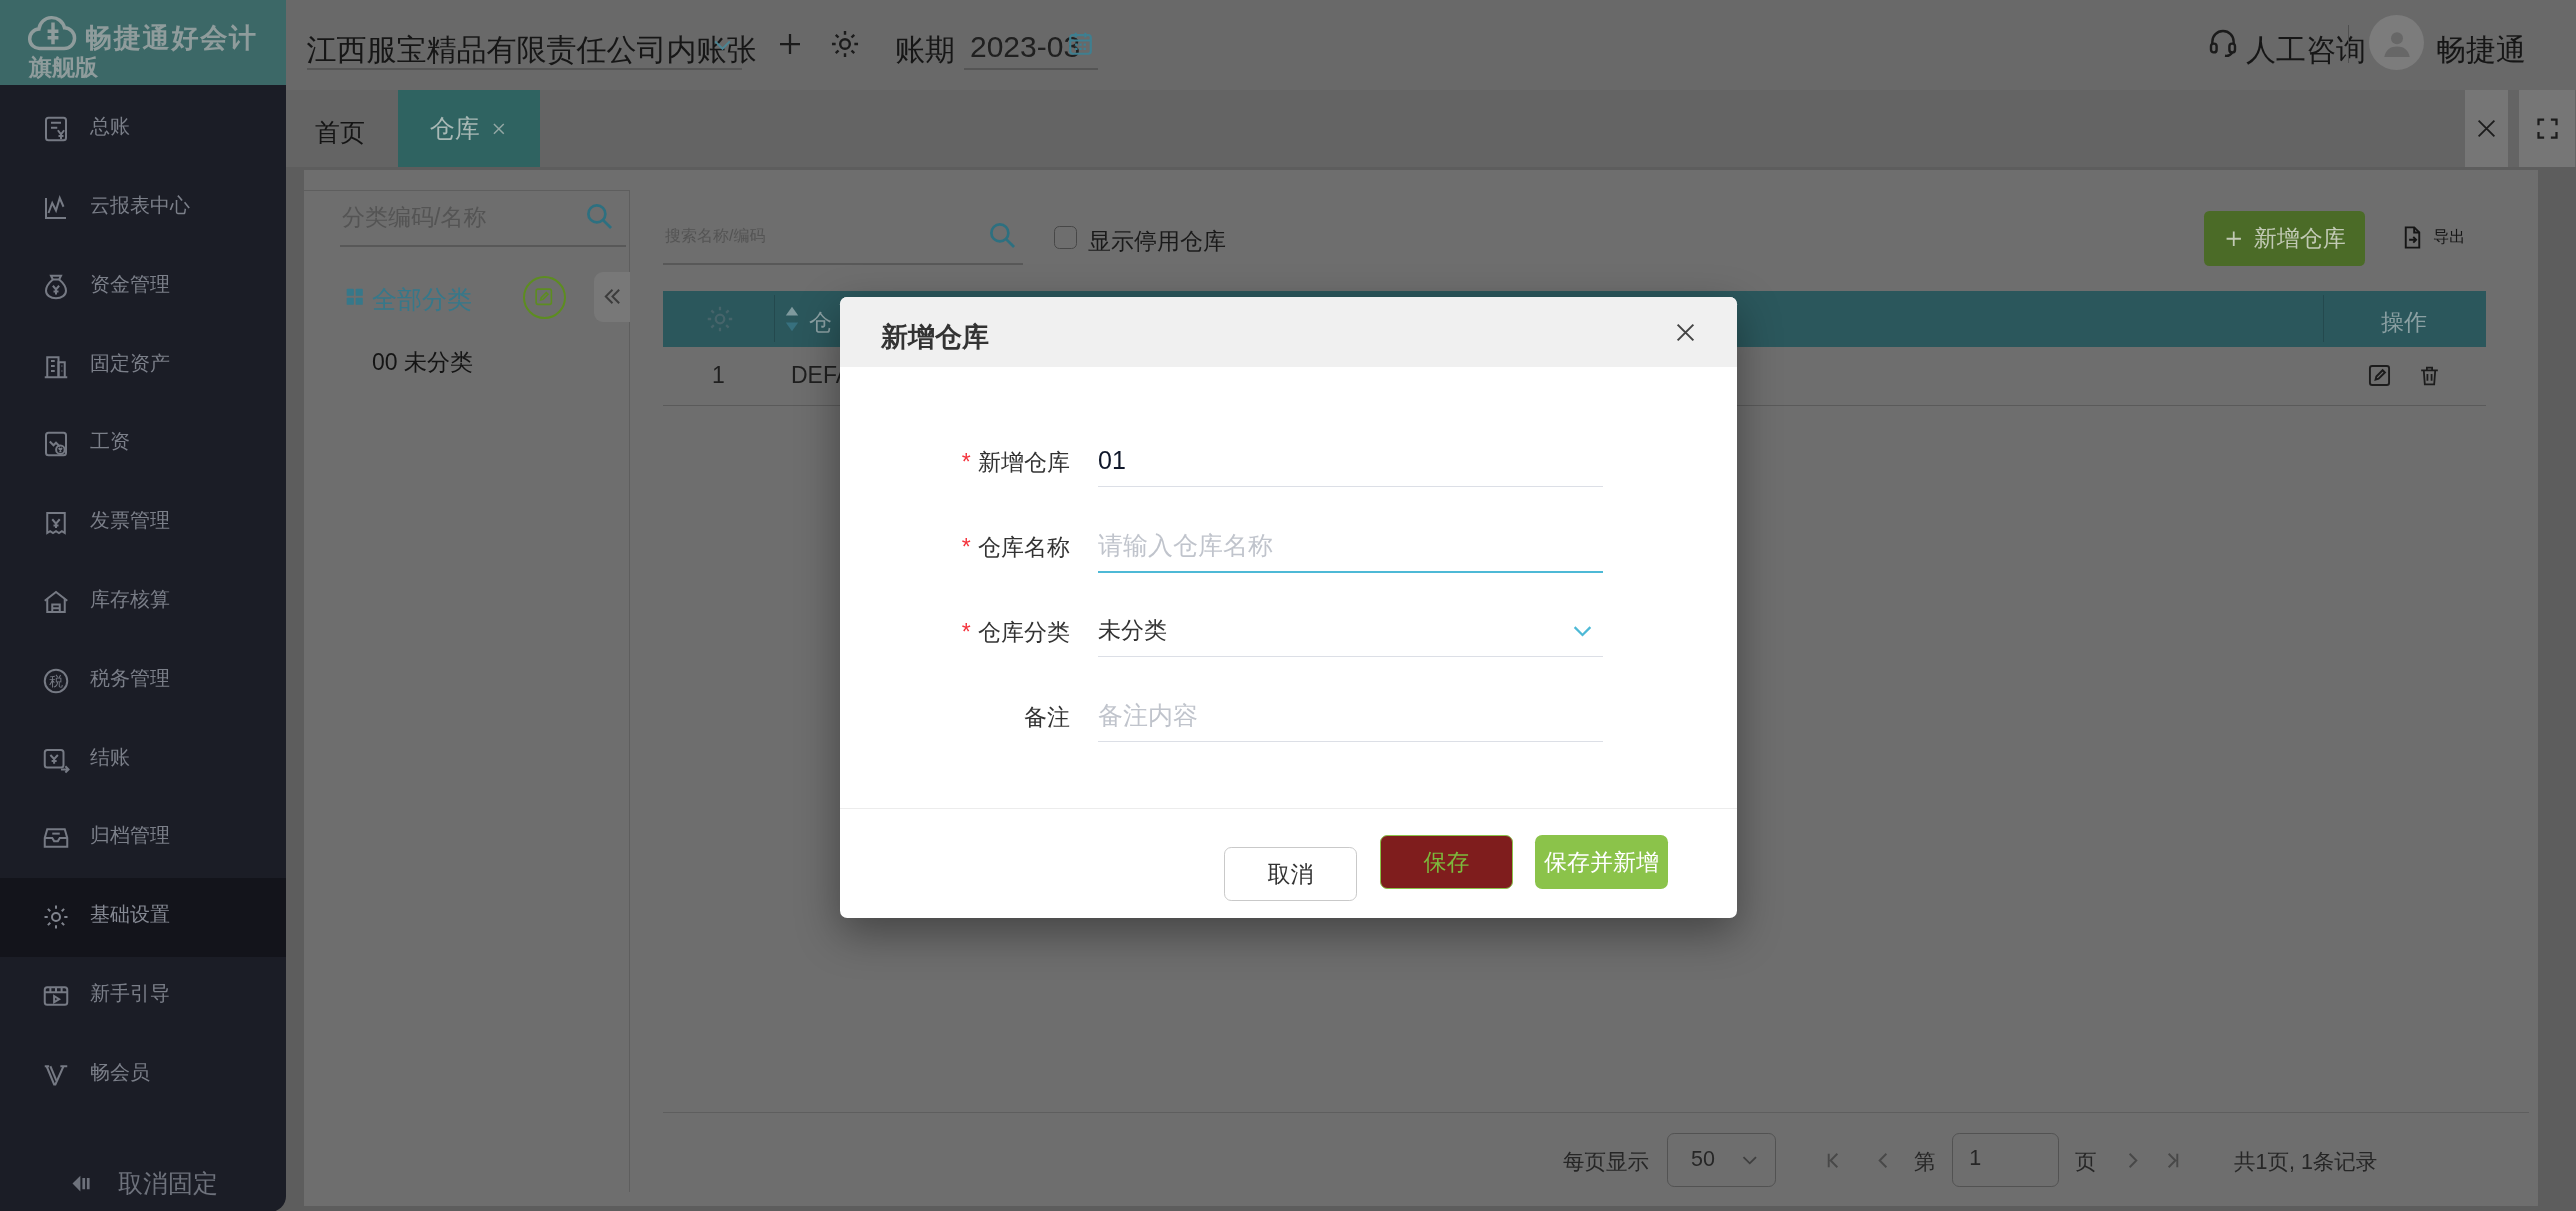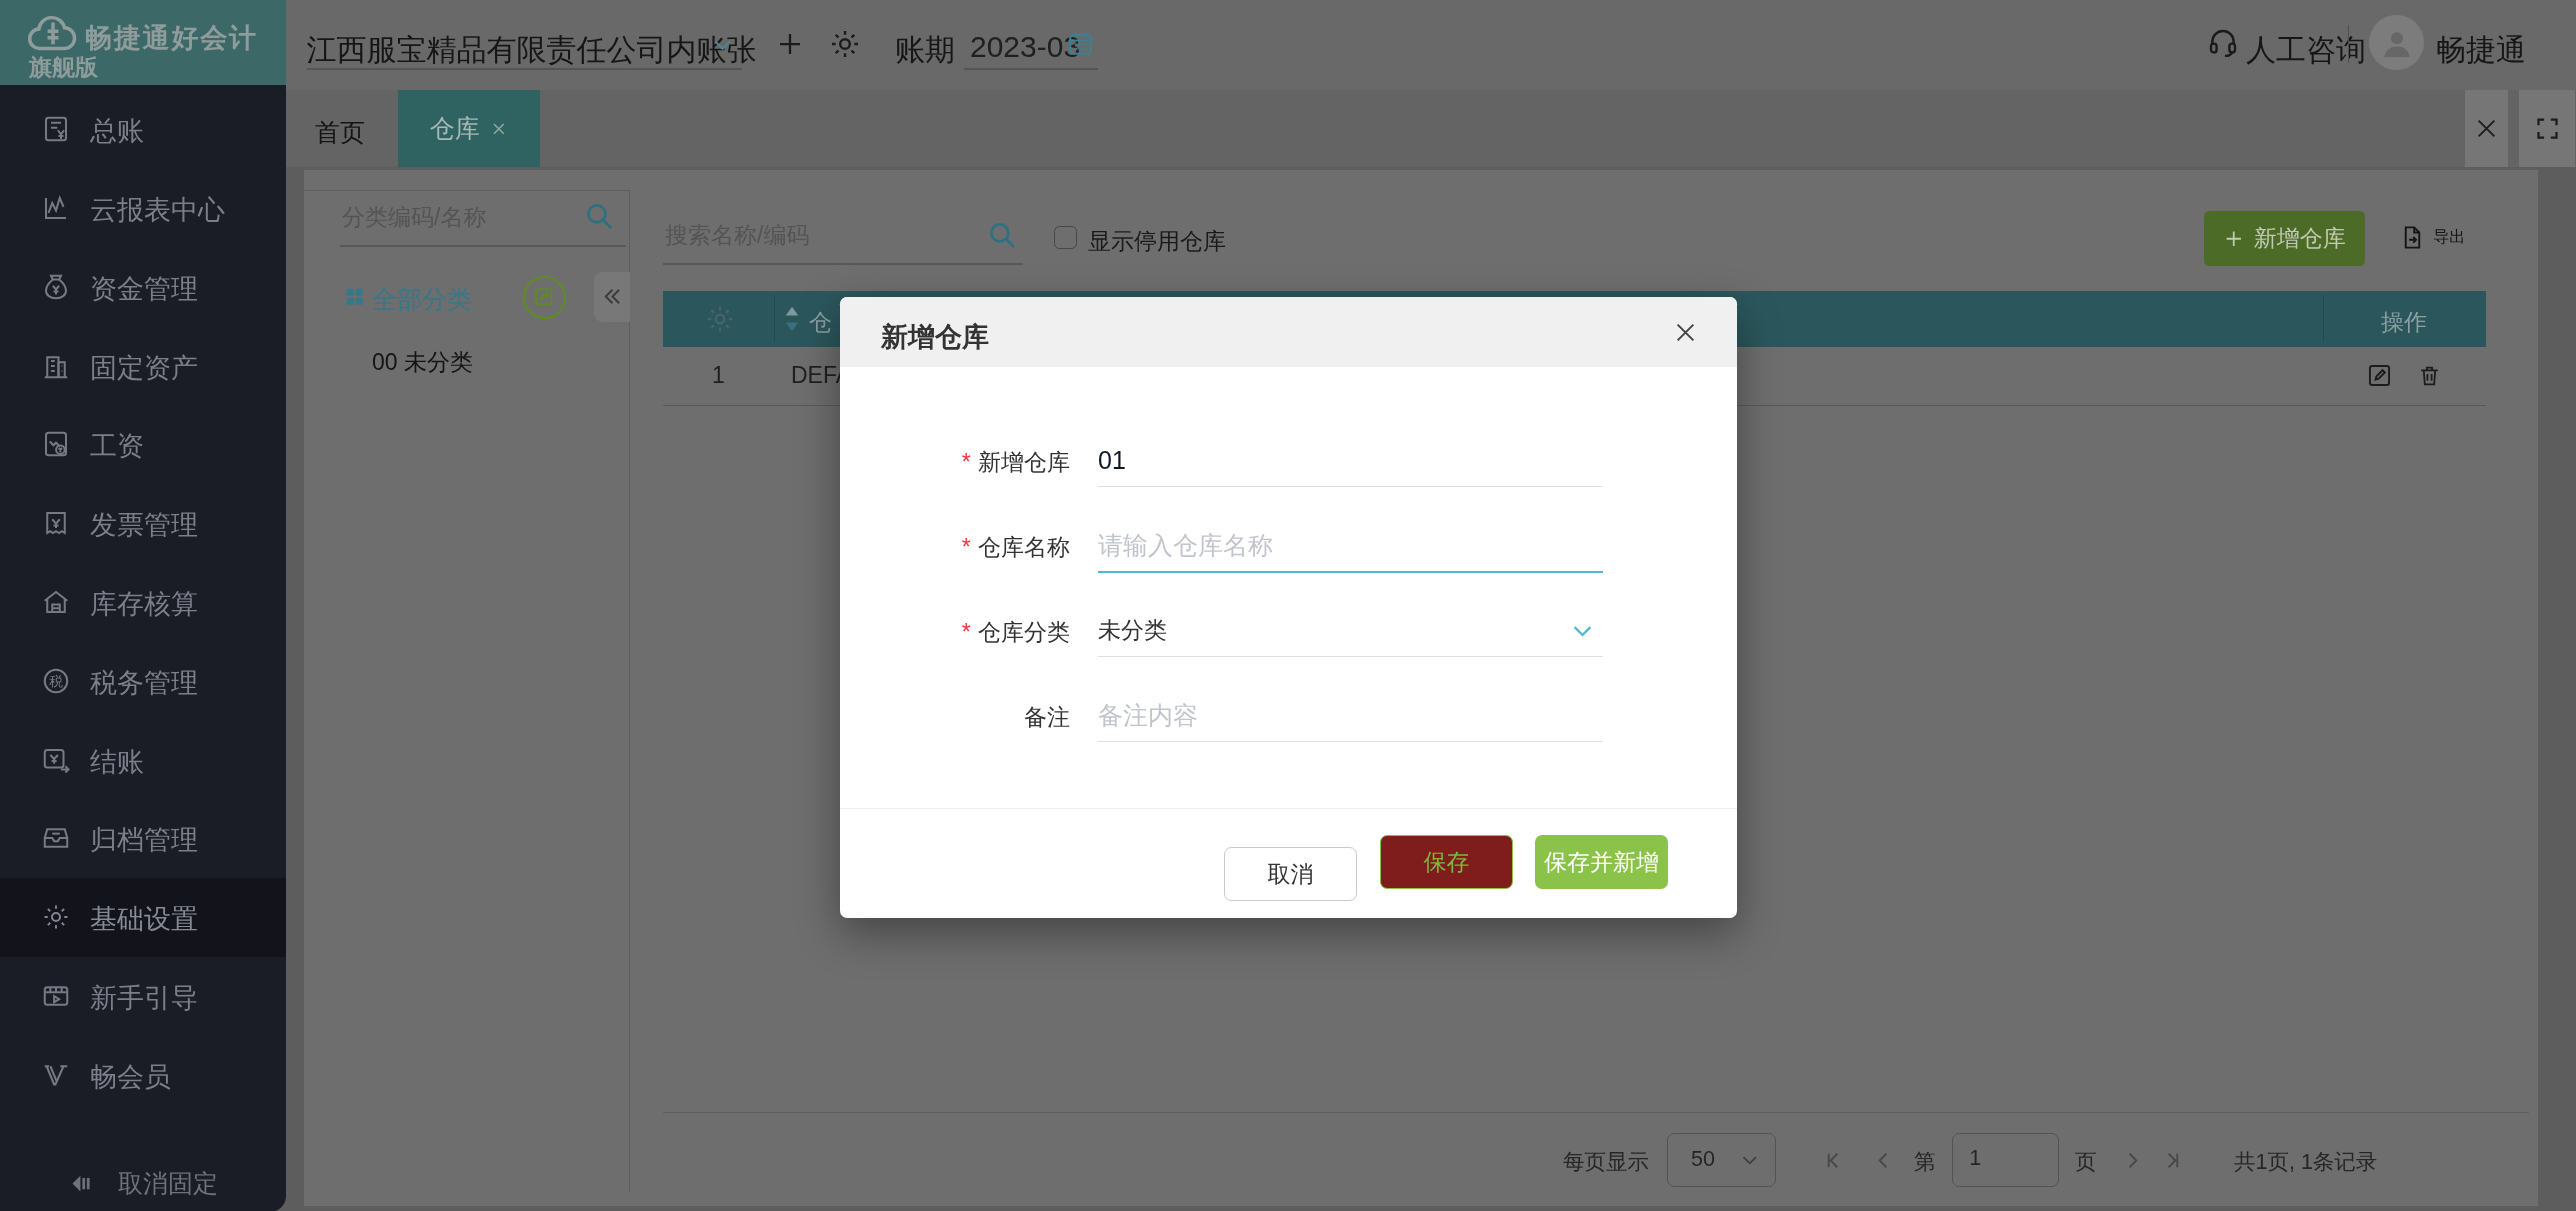--- a/index.html
+++ b/index.html
@@ -22,21 +22,21 @@
   .minibtn{position:absolute;top:0;height:77px;background:#767676;display:flex;align-items:center;justify-content:center;}
 
   
   .sidebar{position:absolute;left:0;top:0;width:286px;height:1212px;background:#1b1d26;z-index:3;border-radius:0 0 16px 0;}
   .logo{position:absolute;left:0;top:0;width:286px;height:85px;background:#3c6867;}
   .logo-title{position:absolute;left:85px;top:19.7px;font-size:27px;font-weight:bold;color:#8f9c9c;letter-spacing:1.8px;}
   .logo-ed{position:absolute;left:29px;top:52px;font-size:23px;font-weight:bold;color:#8f9c9c;}
   .side-item{position:absolute;left:0;width:286px;height:79px;cursor:pointer;}
   .side-item.active{background:#13141b;}
   .sicon{position:absolute;left:41px;top:24px;width:30px;height:30px;color:#767a84;}
-  .slabel{position:absolute;left:90px;top:23px;font-size:27px;color:#7b7f89;white-space:nowrap;text-align:right;}
+  .slabel{position:absolute;left:90px;top:23px;font-size:20px;color:#7b7f89;white-space:nowrap;text-align:right;}
   .unpin{position:absolute;left:0;top:1156px;width:286px;height:55px;display:flex;align-items:center;justify-content:center;gap:23px;color:#6e727c;font-size:25px;}
 
   
   .card{position:absolute;left:304px;top:170px;width:2234px;height:1036px;background:#6e6e6e;}
   .vline{position:absolute;background:#5e5e5e;width:0.9px;}
   .hline{position:absolute;background:#5e5e5e;height:0.9px;}
   .ph-input{background:transparent;border:none;outline:none;font-family:inherit;}
   .ph-input::placeholder{color:#545454;opacity:1;}
   .teal{color:#2d7080;}
 
@@ -341,21 +341,21 @@
 </div>
 <div class="abs" style="left:594px;top:272px;width:36px;height:50px;background:#787878;border-radius:9px 0 0 9px;cursor:pointer;">
   <span class="icon" style="position:absolute;left:6.3px;top:12.5px;width:23px;height:23px;color:#3b3b3b;">
     <svg viewBox="0 0 24 24" fill="none" stroke="currentColor" stroke-width="2">
         <path d="M13 5l-7 7 7 7M20 5l-7 7 7 7"></path>
       </svg>
   </span>
 </div>
 <div class="abs" style="left:372px;top:347px;font-size:23px;color:#141414;cursor:pointer;">00 未分类</div>
 
-<input class="ph-input abs" style="left: 663px; top: 215px; width: 295px; height: 39px; font-size: 23px; color: #e5e5e5;" placeholder="搜索名称/编码">
+<input class="ph-input abs" style="left: 663px; top: 215px; width: 295px; height: 39px; font-size: 16px; color: #e5e5e5;" placeholder="搜索名称/编码">
 <span class="icon abs teal" style="left:985px;top:218px;width:34px;height:34px;">
   <svg viewBox="0 0 24 24" fill="none" stroke="currentColor" stroke-width="1.9">
       <circle cx="10.5" cy="10.5" r="6"></circle>
       <path d="M15 15l5.5 5.5"></path>
     </svg>
 </span>
 <div class="abs" style="left:663px;top:263px;width:360px;height:1.8px;background:#585858;"></div>
 <input type="checkbox" class="chkbox" style="">
 <div class="abs" style="left:1088px;top:226px;font-size:23px;color:#1a1a1a;">显示停用仓库</div>
 

